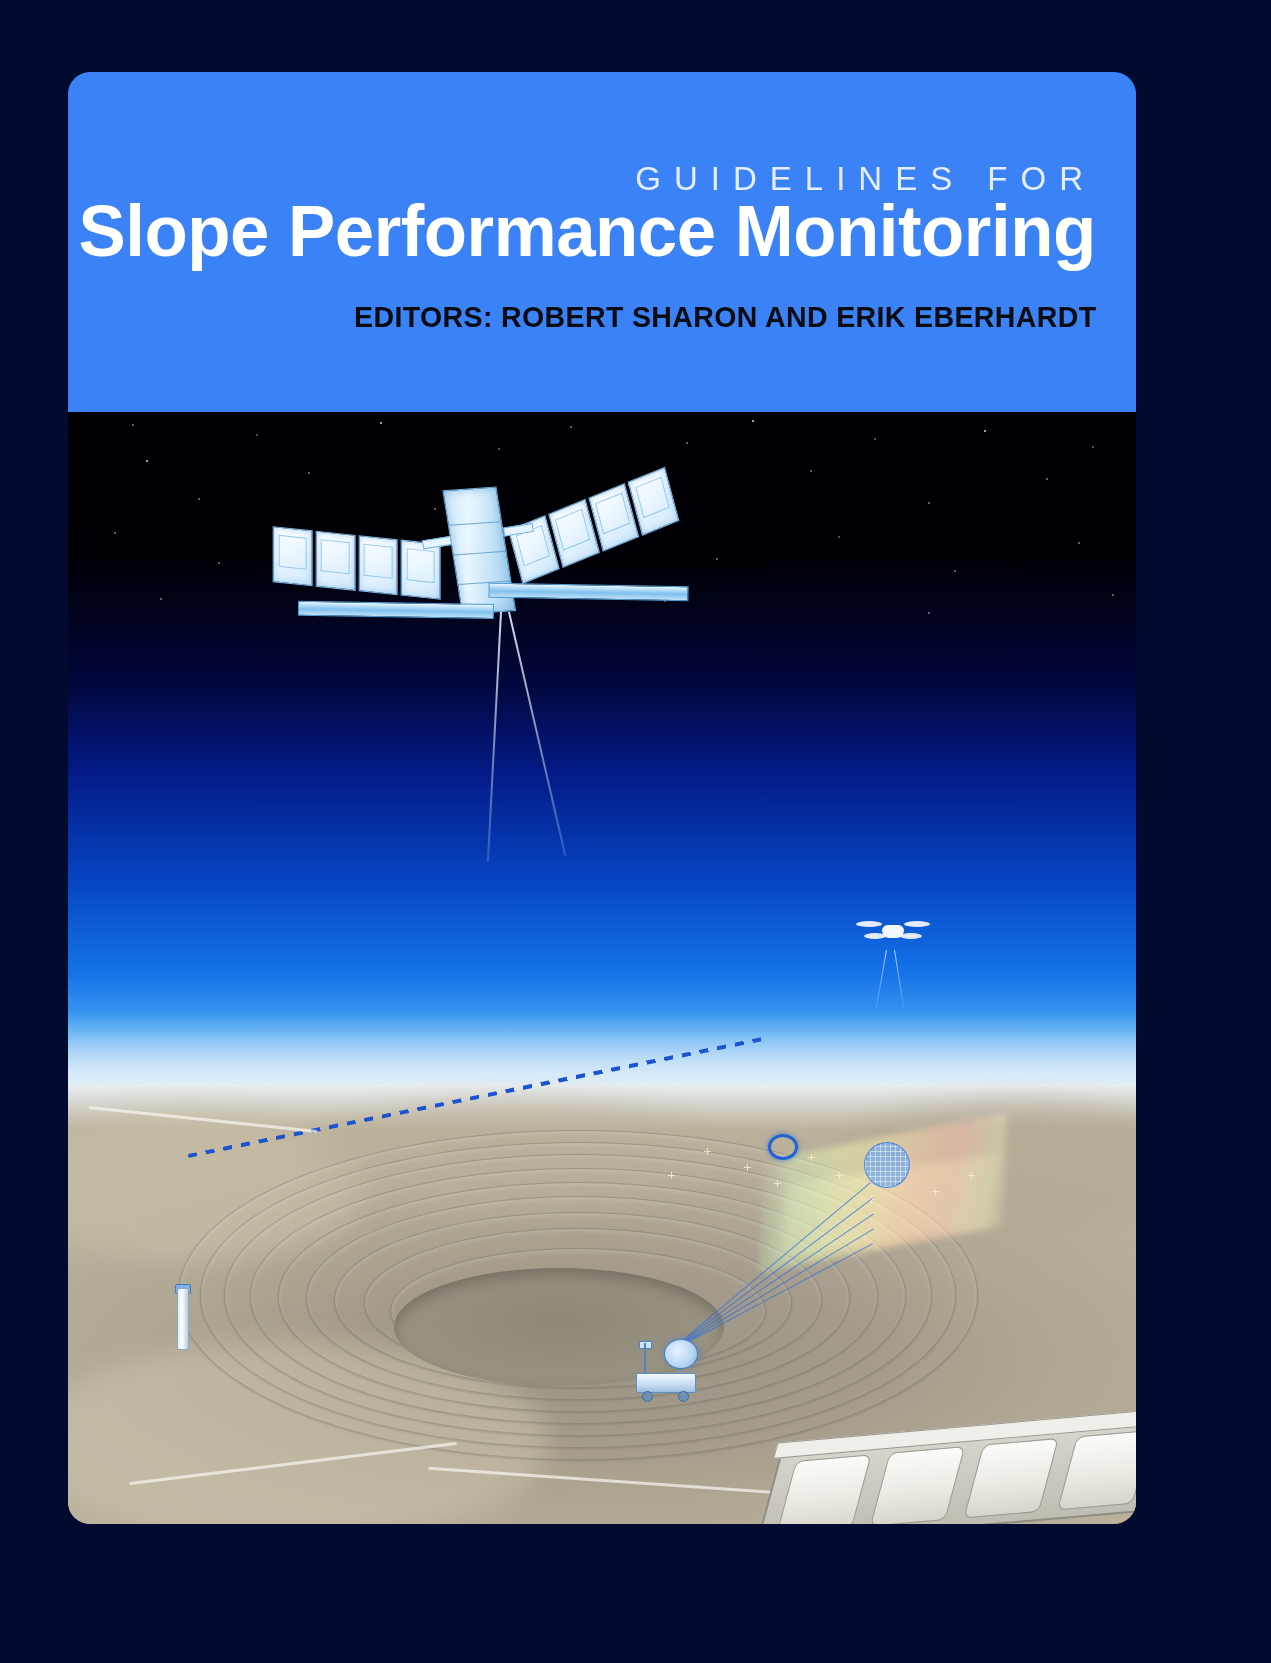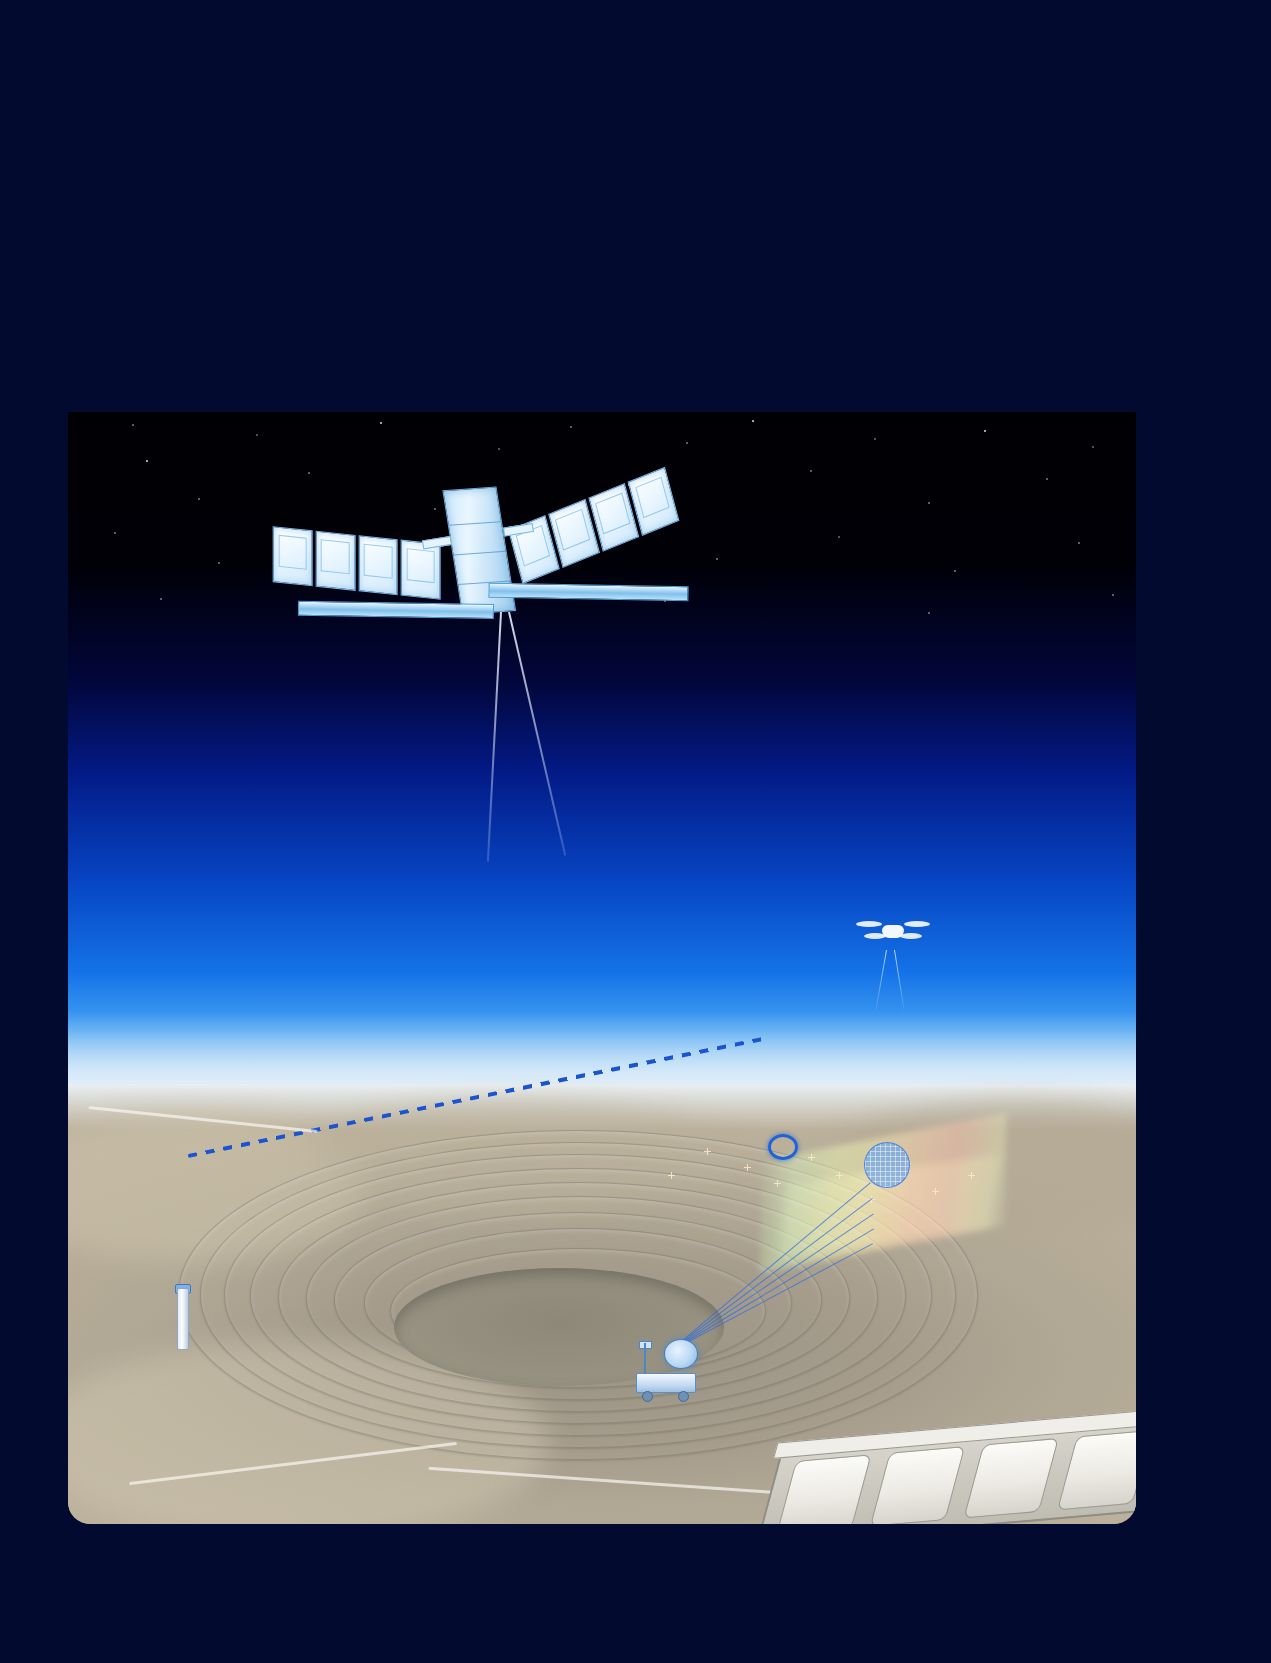--- a/index.html
+++ b/index.html
@@ -419,20 +419,27 @@
     width: 1.8px;
     background: linear-gradient(to bottom, rgba(225,232,250,.95), rgba(170,190,240,.25));
     transform-origin: top center;
   }
 </style>
 </head>
 <body>
 
 <div id="cover">
 
+  <div id="title-band">
+    <div class="inner">
+      <div id="guidelines-for">GUIDELINES FOR</div>
+      <div id="main-title">Slope Performance Monitoring</div>
+      <div id="editors">EDITORS: ROBERT SHARON AND ERIK EBERHARDT</div>
+    </div>
+  </div>
 
   <div id="artwork">
 
     <div id="sky"></div>
     <div id="stars">
         <div class="star dim" style="left: 64px; top: 12px;"></div>
         <div class="star " style="left: 78px; top: 48px;"></div>
         <div class="star dim" style="left: 130px; top: 86px;"></div>
         <div class="star pink" style="left: 188px; top: 22px;"></div>
         <div class="star dim" style="left: 240px; top: 60px;"></div>

